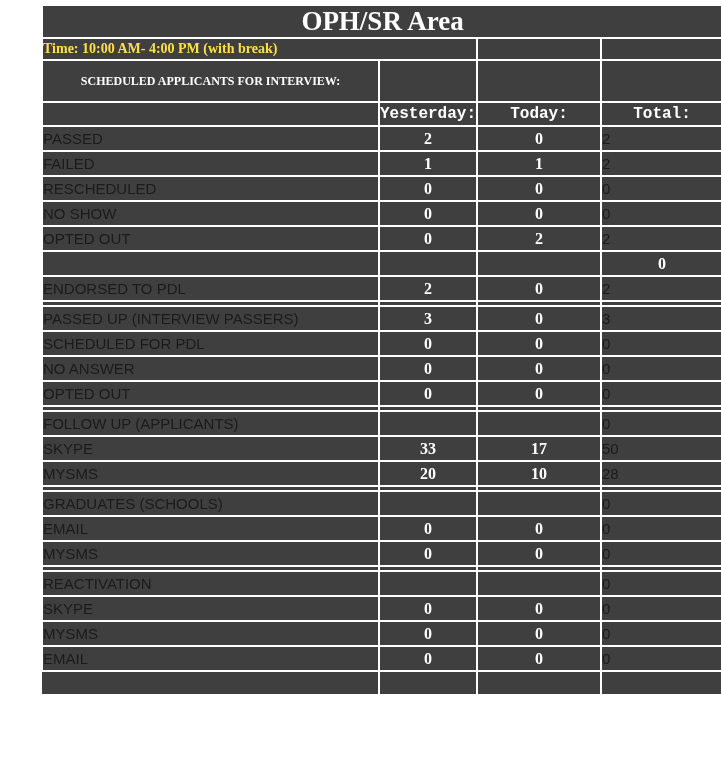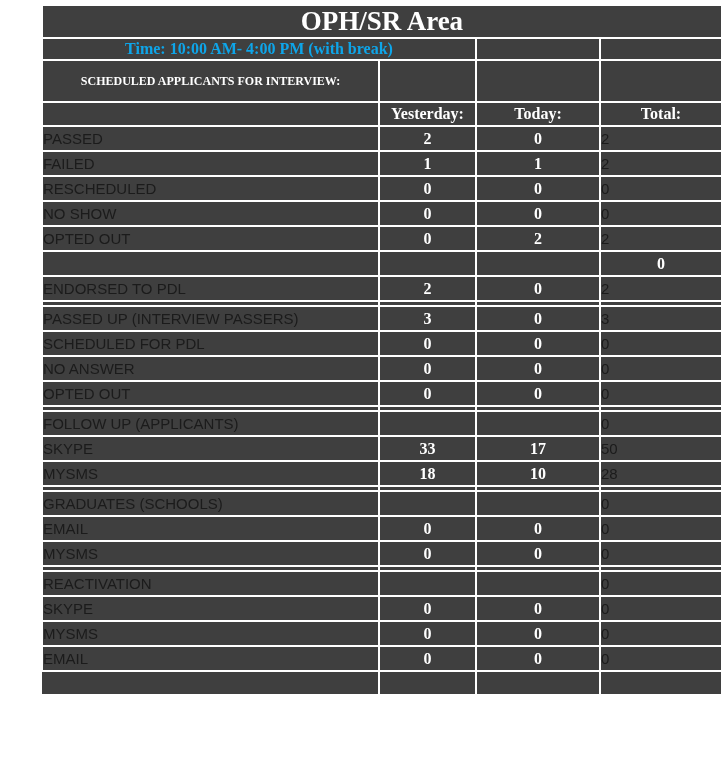--- a/index.html
+++ b/index.html
@@ -34,41 +34,40 @@
   .title-cell {
     height: 31px;
     text-align: center;
     font-family: "Liberation Serif", "DejaVu Serif", serif;
     font-weight: bold;
     font-size: 27px;
     color: #ffffff;
   }
   .time-cell {
     height: 20px;
-    text-align: center;
-    font-family: "Liberation Serif", "DejaVu Serif", serif;
-    font-weight: bold;
-    font-size: 16px;
-    color: #0ea5e9;
+    font-family: "Liberation Serif", "DejaVu Serif", serif;
+    font-weight: bold;
+    font-size: 14px;
+    color: #fde047;
   }
   .sched-cell {
     height: 40px;
     text-align: center;
     font-family: "Liberation Serif", "DejaVu Serif", serif;
     font-weight: bold;
     font-size: 12px;
     color: #ffffff;
     white-space: normal;
     line-height: 1.35;
     padding: 0 36px;
   }
   .head-row td { height: 22px; }
   .colhead {
     text-align: center;
-    font-family: Liberation Serif, serif;
+    font-family: Liberation Mono, monospace;
     font-weight: bold;
     font-size: 16px;
     color: #ffffff;
   }
 
   .data-row td { height: 23px; }
   td.label {
     font-size: 15px;
     color: #1b1b1b;
     text-align: left;
@@ -224,21 +223,21 @@
           <td class="total">0</td>
         </tr>
         <tr class="data-row">
           <td class="label">SKYPE</td>
           <td class="val">33</td>
           <td class="val">17</td>
           <td class="total">50</td>
         </tr>
         <tr class="data-row">
           <td class="label">MYSMS</td>
-          <td class="val">18</td>
+          <td class="val">20</td>
           <td class="val">10</td>
           <td class="total">28</td>
         </tr>
         <tr class="sep-row">
           <td></td>
           <td></td>
           <td></td>
           <td></td>
         </tr>
         <tr class="data-row">

